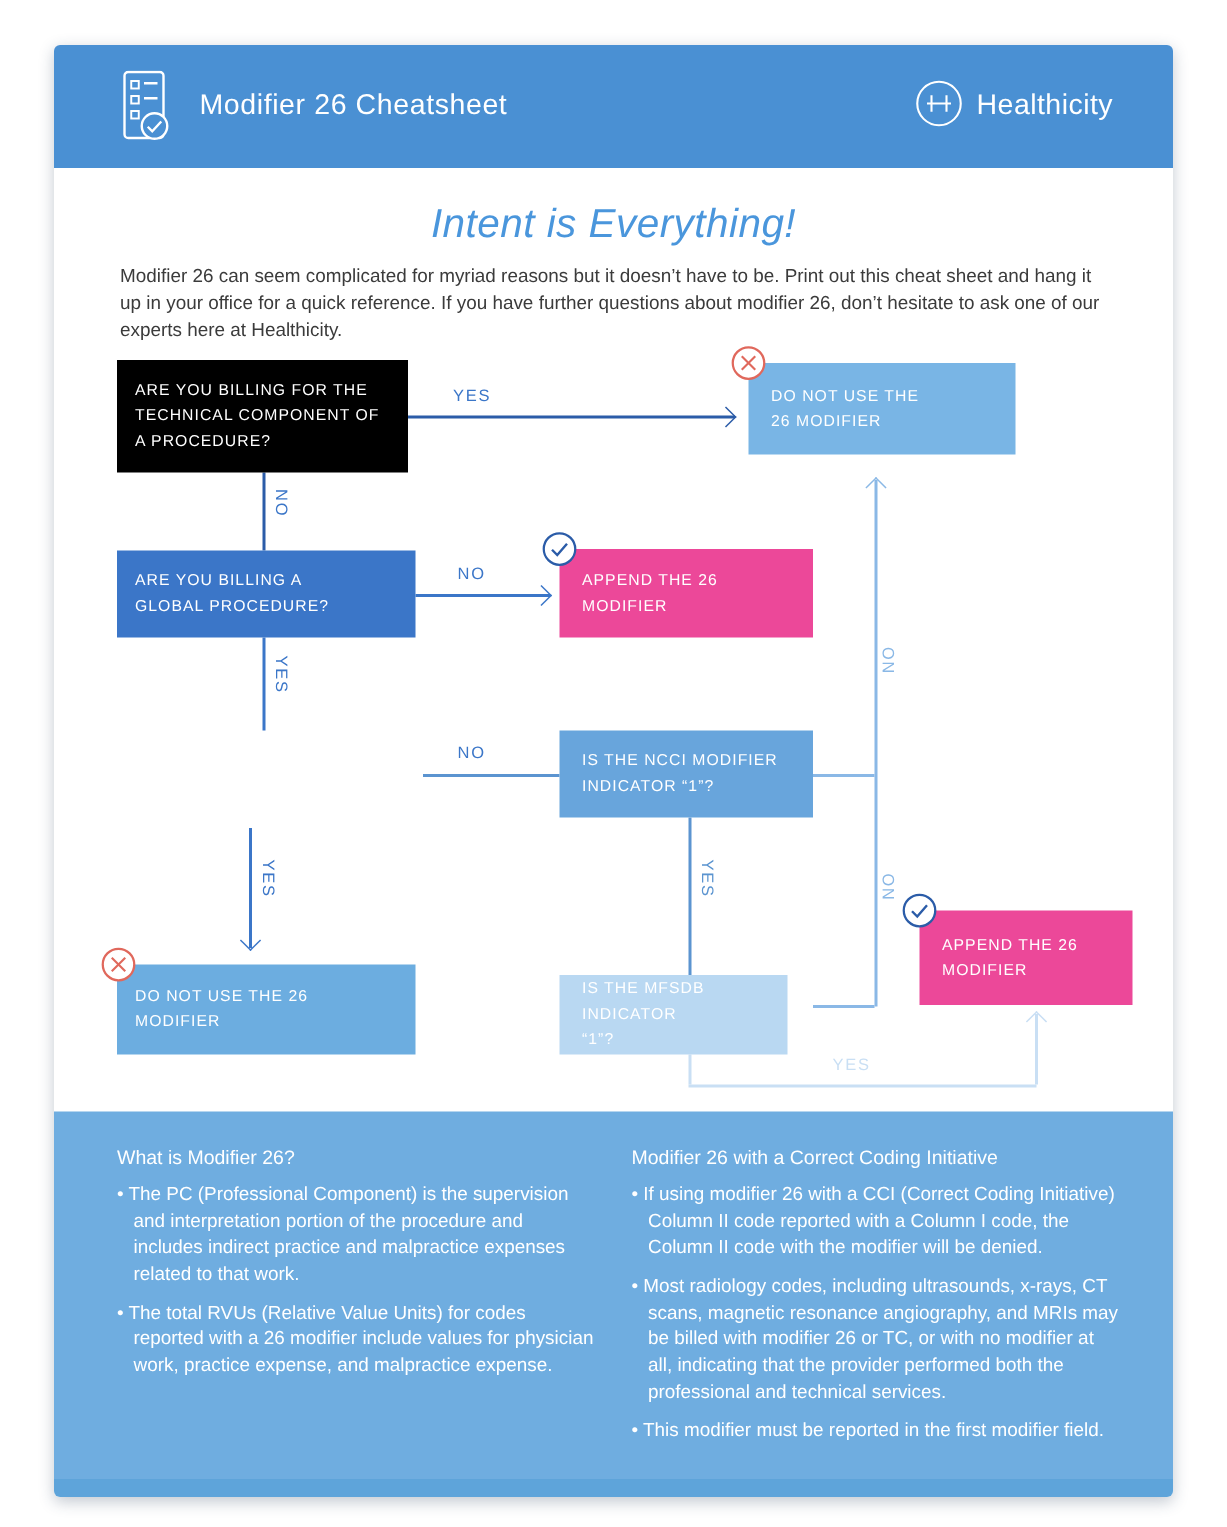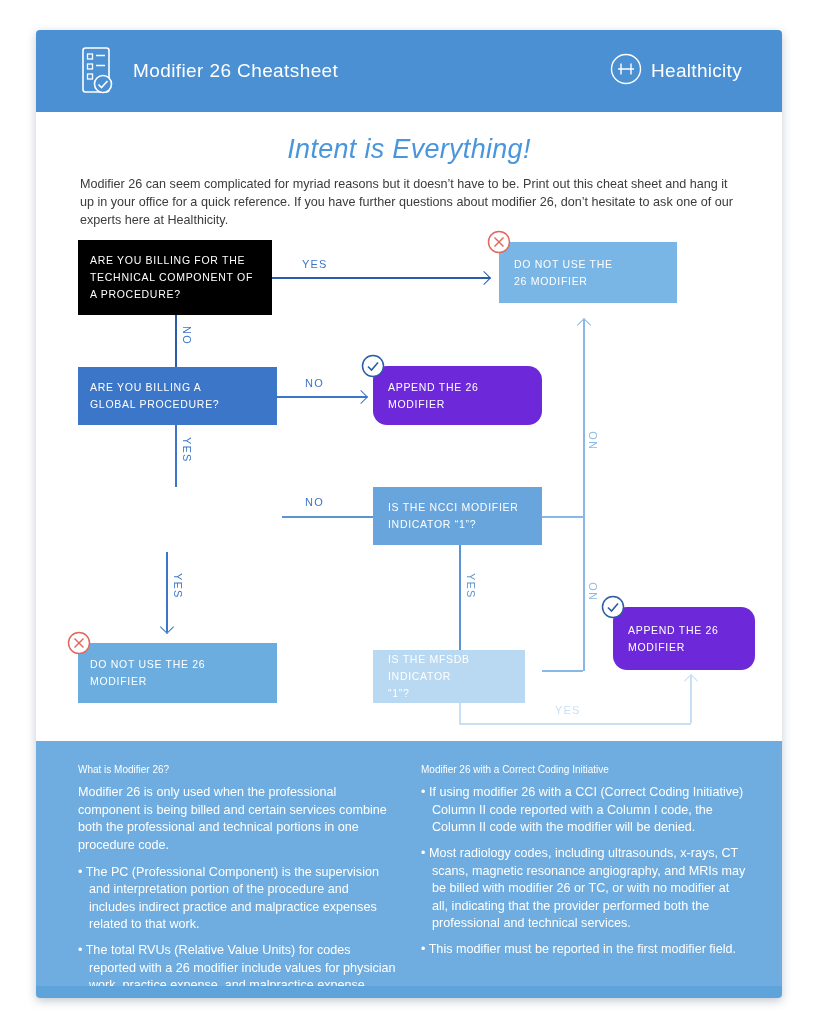--- a/index.html
+++ b/index.html
@@ -21,21 +21,21 @@
   
   .node{position:absolute;display:flex;align-items:center;color:#ffffff;
     font-size:10.5px;letter-spacing:.7px;line-height:1.6;padding-left:12px;box-sizing:border-box;}
   .n-dark {background:#000000;}
   .n-light{background:#79b5e5;}
   .n-mid  {background:#3b76c8;}
   .n-mid2 {background:#4c8ace;}
   .n-mid3 {background:#68a5dc;}
   .n-mid4 {background:#6cade0;}
   .n-pale {background:#b9d8f2;}
-  .n-green{background:#6d28d9;border-radius:14px;}
+  .n-green{background:#ec4899;}
   .hline,.vline{position:absolute;}
   .hline{height:1.5px;}
   .vline{width:1.5px;}
   .c-dark{background:#2b5ca8;color:#2b5ca8;}
   .c-mid{background:#3b76c8;color:#3b76c8;}
   .c-mid2{background:#5b94d0;color:#5b94d0;}
   .c-lite{background:#8ab8e6;color:#8ab8e6;}
   .c-xlite{background:#c9dff4;color:#c9dff4;}
   .chev{position:absolute;width:9px;height:9px;background:none!important;
     border-top:1.5px solid currentColor;border-right:1.5px solid currentColor;}
@@ -49,21 +49,21 @@
   .t-xlite{color:#c9dff4;background:none;}
   .vdown{writing-mode:vertical-rl;}
   .vup{writing-mode:vertical-rl;transform:rotate(180deg);}
   .badge{position:absolute;width:24px;height:24px;z-index:5;}
   
   .panel{position:absolute;left:0;top:711px;width:746px;height:245px;background:#6fadе0;
     background:#6fade0;color:#ffffff;}
   .panel-col{position:absolute;top:22px;font-size:12.6px;line-height:1.40;}
   .col-left{left:42px;width:320px;}
   .col-right{left:385px;width:326px;}
-  .p-head{margin:0 0 7px 0;font-size:10px;font-weight:400;}
+  .p-head{margin:0 0 7px 0;font-size:13px;font-weight:400;}
   .p-par{margin:0 0 9px 0;}
   .p-bullet{margin:0 0 8px 0;padding-left:11px;text-indent:-11px;}
   .footer-strip{position:absolute;left:0;top:956px;width:746px;height:12px;background:#5ea4da;}
 </style>
 </head>
 <body>
 
 <div class="page">
 
   <div class="header">
@@ -174,21 +174,20 @@
     <svg width="24" height="24" viewBox="0 0 24 24">
       <circle cx="12" cy="12" r="10.5" fill="#ffffff" stroke="#e0685c" stroke-width="1.5"></circle>
       <line x1="7.5" y1="7.5" x2="16.5" y2="16.5" stroke="#e0685c" stroke-width="1.4"></line>
       <line x1="16.5" y1="7.5" x2="7.5" y2="16.5" stroke="#e0685c" stroke-width="1.4"></line>
     </svg>
   </span>
 
   <div class="panel">
     <div class="panel-col col-left">
       <p class="p-head">What is Modifier 26?</p>
-      <p class="p-par">Modifier 26 is only used when the professional component is being billed and certain services combine both the professional and technical portions in one procedure code.</p>
       <p class="p-bullet">• The PC (Professional Component) is the supervision and interpretation portion of the procedure and includes indirect practice and malpractice expenses related to that work.</p>
       <p class="p-bullet">• The total RVUs (Relative Value Units) for codes reported with a 26 modifier include values for physician work, practice expense, and malpractice expense.</p>
 
     </div>
     <div class="panel-col col-right">
       <p class="p-head">Modifier 26 with a Correct Coding Initiative</p>
       <p class="p-bullet">• If using modifier 26 with a CCI (Correct Coding Initiative) Column II code reported with a Column I code, the Column II code with the modifier will be denied.</p>
       <p class="p-bullet">• Most radiology codes, including ultrasounds, x-rays, CT scans, magnetic resonance angiography, and MRIs may be billed with modifier 26 or TC, or with no modifier at all, indicating that the provider performed both the professional and technical services.</p>
       <p class="p-bullet">• This modifier must be reported in the first modifier field.</p>
     </div>

